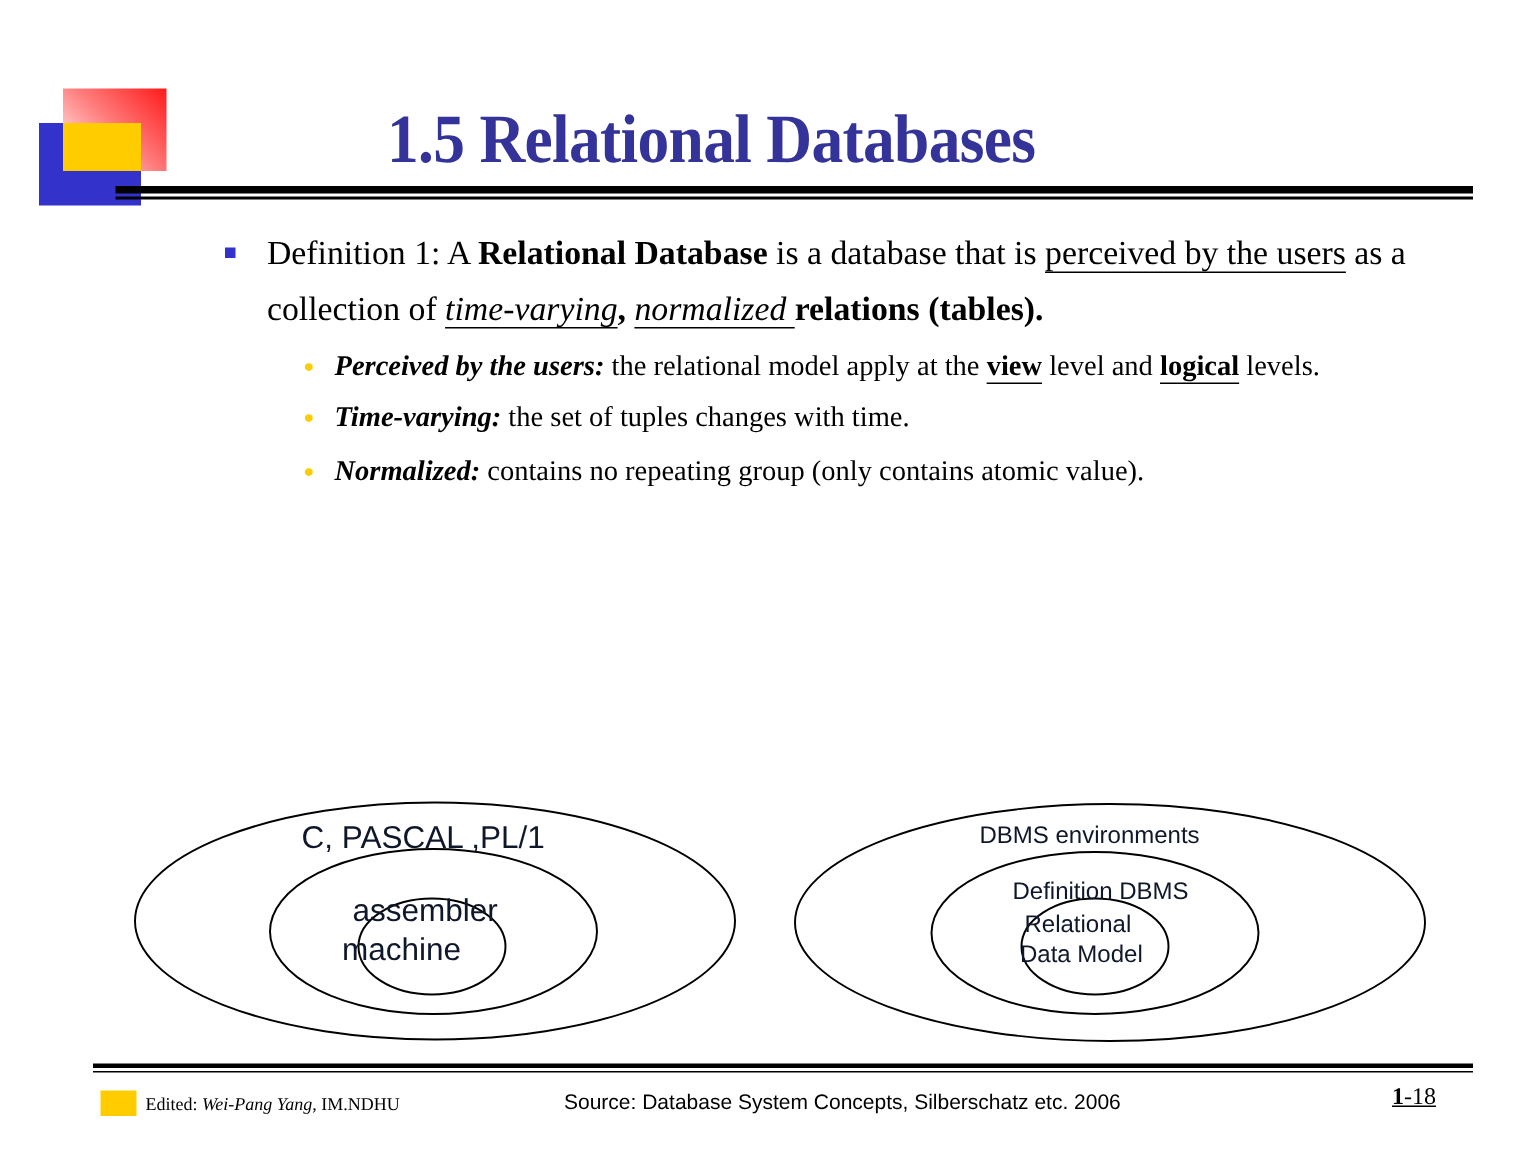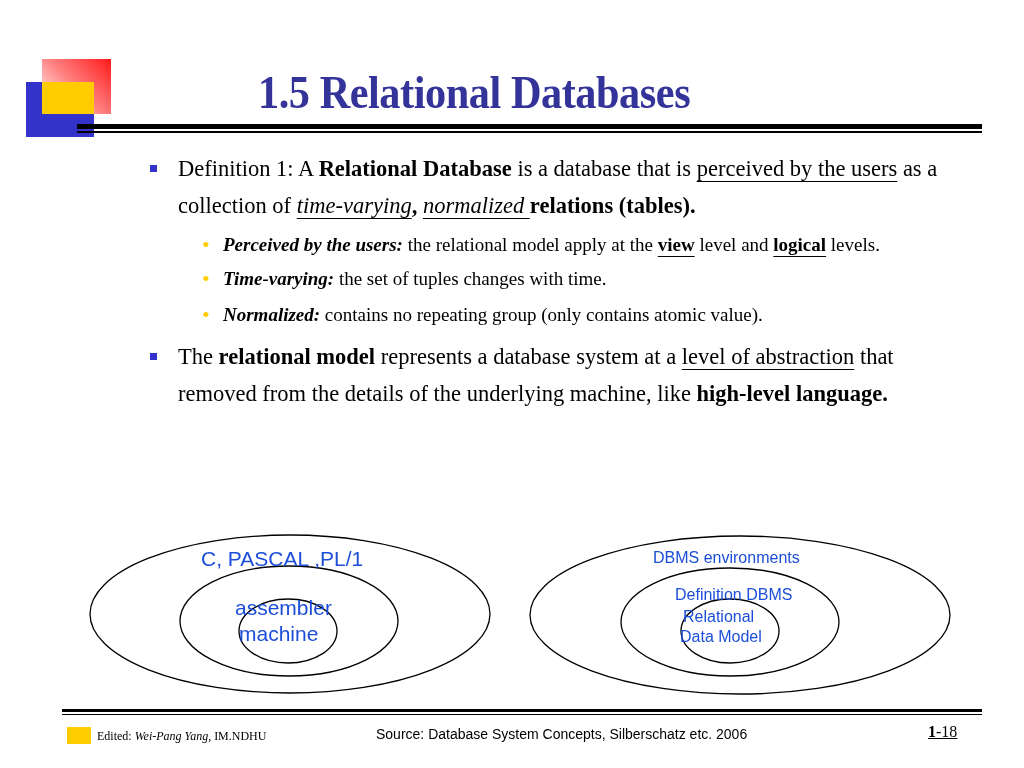--- a/index.html
+++ b/index.html
@@ -14,21 +14,21 @@
   .title-rule-thick { position:absolute; left:77px; top:124px; width:905px; height:5px; background:#000; }
   .title-rule-thin { position:absolute; left:77px; top:131px; width:905px; height:2px; background:#000; }
   .content { position:absolute; left:150px; top:150px; width:820px; }
   .l1 { position:relative; padding-left:28px; font-size:22.5px; line-height:37px; }
   .l1 .sq { position:absolute; left:0; top:15px; width:7px; height:7px; background:#3333cc; }
   .l2 { position:relative; padding-left:73px; font-size:19px; line-height:30px; margin-top:0; }
   .l2 .dot { position:absolute; left:52px; top:0; color:#ffcc00; font-size:22px; }
   .l2.two { line-height:29px; }
   .u { text-decoration:underline; text-underline-offset:5px; text-decoration-thickness:1px; }
   .diagram { position:absolute; left:0; top:530px; width:1024px; height:170px; }
-  .dtext { position:absolute; font-family:"Liberation Sans", sans-serif; color:#1d4ed8; white-space:nowrap; }
+  .dtext { position:absolute; font-family:"Liberation Sans", sans-serif; color:#0f172a; white-space:nowrap; }
   .footer-rule-thick { position:absolute; left:62px; top:709px; width:920px; height:3px; background:#000; }
   .footer-rule-thin { position:absolute; left:62px; top:714px; width:920px; height:1px; background:#000; }
   .footer-sq { position:absolute; left:67px; top:727px; width:24px; height:17px; background:#ffcc00; }
   .footer-left { position:absolute; left:97px; top:729px; font-size:12px; font-family:"Liberation Serif", serif; }
   .footer-center { position:absolute; left:376px; top:726px; font-size:14px; font-family:"Liberation Sans", sans-serif; }
   .footer-right { position:absolute; left:928px; top:723px; font-size:16px; font-family:"Liberation Serif", serif;text-decoration:underline; }
 </style>
 </head>
 <body>
 
@@ -54,38 +54,34 @@
   </div>
   <div class="l2" style="margin-top:5px;">
     <span class="dot">•</span>
     <b><i>Time-varying:</i></b><span> the set of tuples changes with time.</span>
   </div>
   <div class="l2" style="margin-top:6px;">
     <span class="dot">•</span>
     <b><i>Normalized:</i></b><span> contains no repeating group (only contains atomic value).</span>
   </div>
 
-  <div class="l1" style="margin-top:8px;">
-    <span class="sq"></span>
-    <span>The </span><b>relational model</b><span> represents a database system at a </span><span class="u">level of abstraction</span><span> that removed from the details of the underlying machine, like </span><b>high-level language.</b>
-  </div>
 </div>
 
 <div class="diagram">
   <svg width="1024" height="170" style="position:absolute;left:0;top:0;">
     <ellipse cx="290" cy="84" rx="200" ry="79" fill="none" stroke="#000" stroke-width="1.3"></ellipse>
     <ellipse cx="289" cy="91" rx="109" ry="55" fill="none" stroke="#000" stroke-width="1.3"></ellipse>
     <ellipse cx="288" cy="101" rx="49" ry="32" fill="none" stroke="#000" stroke-width="1.3"></ellipse>
     <ellipse cx="740" cy="85" rx="210" ry="79" fill="none" stroke="#000" stroke-width="1.3"></ellipse>
     <ellipse cx="730" cy="92" rx="109" ry="54" fill="none" stroke="#000" stroke-width="1.3"></ellipse>
     <ellipse cx="730" cy="101" rx="49" ry="32" fill="none" stroke="#000" stroke-width="1.3"></ellipse>
   </svg>
   <div class="dtext" style="left:201px; top:17px; font-size:21px;">C, PASCAL ,PL/1</div>
   <div class="dtext" style="left:235px; top:50px; font-size:21px;margin-top:16px;">assembler</div>
-  <div class="dtext" style="left:239px; top:92px; font-size:21px;">machine</div>
+  <div class="dtext" style="left:228px; top:92px; font-size:21px;">machine</div>
   <div class="dtext" style="left:653px; top:19px; font-size:16px;text-align:right;">DBMS environments</div>
   <div class="dtext" style="left:675px; top:56px; font-size:16px;">Definition DBMS</div>
   <div class="dtext" style="left:683px; top:79px; font-size:16px; line-height:16px;">Relational</div>
   <div class="dtext" style="left:680px; top:99px; font-size:16px; line-height:16px;">Data Model</div>
 </div>
 
 <div class="footer-rule-thick"></div>
 <div class="footer-rule-thin"></div>
 <div class="footer-sq"></div>
 <div class="footer-left">

